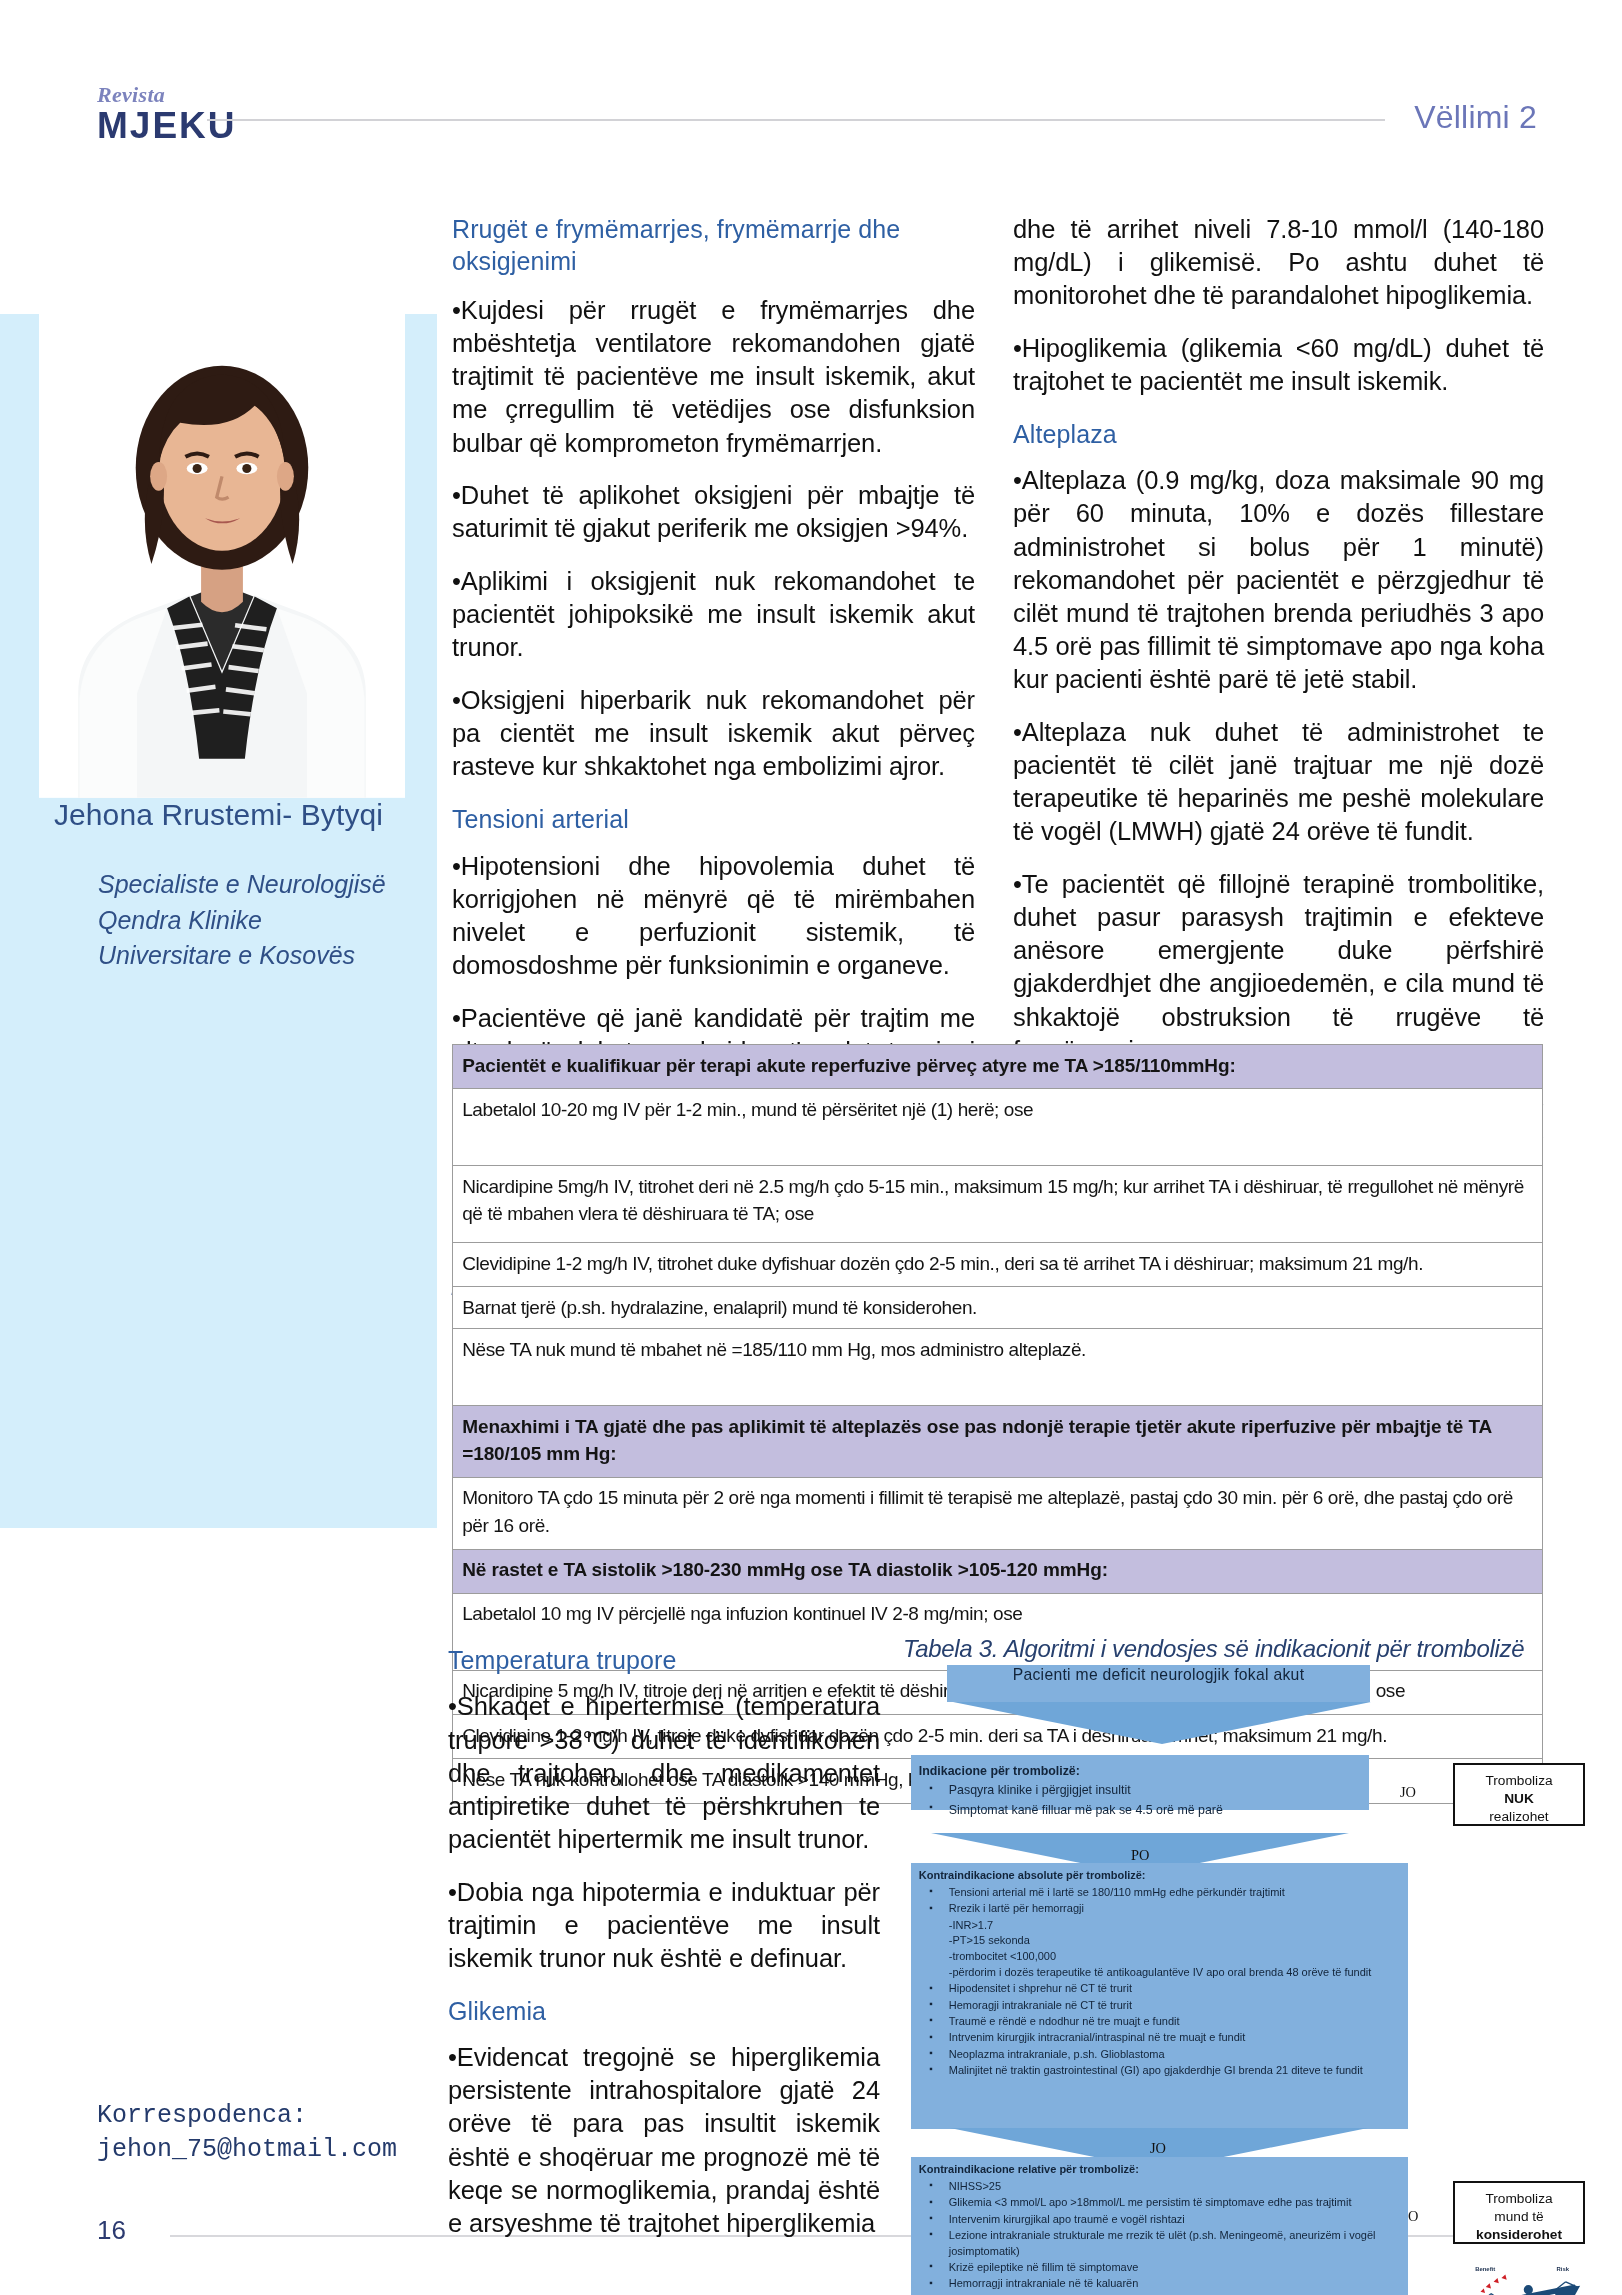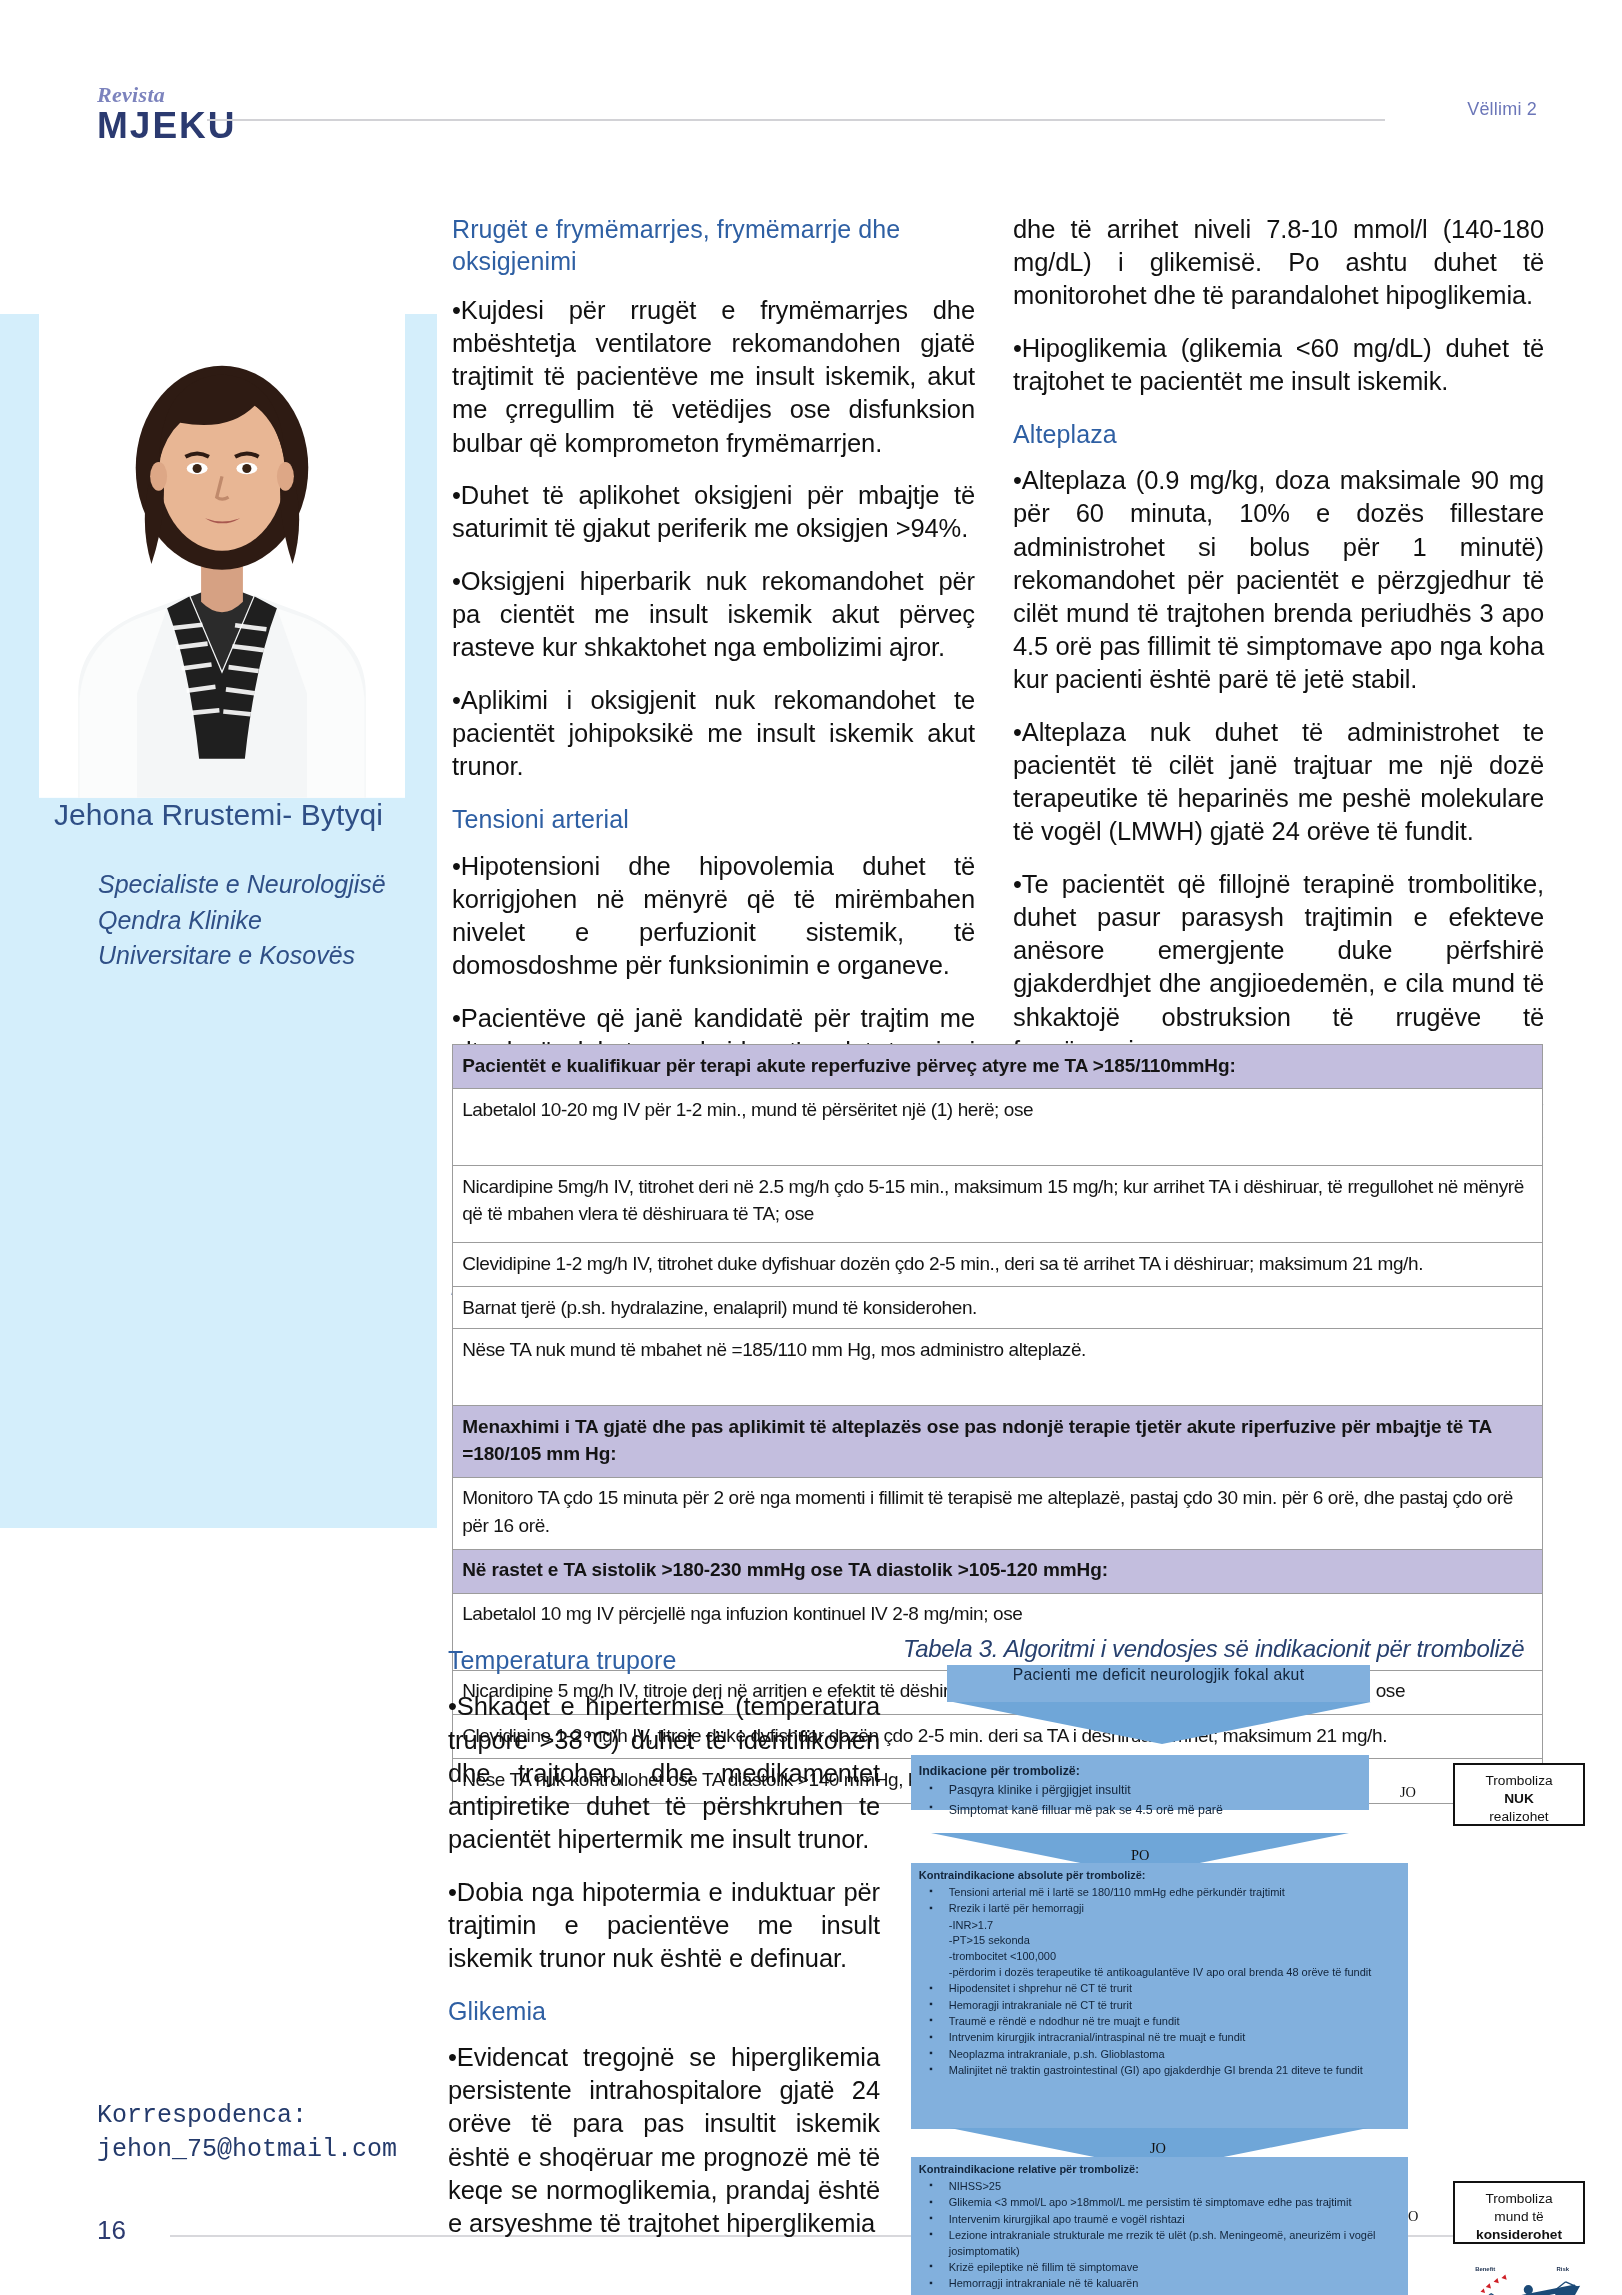--- a/index.html
+++ b/index.html
@@ -25,21 +25,21 @@
     font-family:"Liberation Sans", sans-serif;
     font-weight:bold; font-size:37px; color:#2b3a70;
     letter-spacing:2px; line-height:1.05; margin-top:1.3px;
   }
   .header-rule {
     position:absolute; left:207px; top:119px; width:1178px; height:2px;
     background:#d2d2d6;
   }
   .volume {
     position:absolute; right:86px; top:99px;
-    font-size:18px; color:#6b76b8; letter-spacing:0.2px;
+    font-size:32px; color:#6b76b8; letter-spacing:0.2px;
   }
 
   
   .author-panel {
     position:absolute; left:0px; top:314px; width:437px; height:1214px;
     background:#d4eefb;
   }
   .author-photo {
     position:absolute; left:39px; top:-13px; width:366px; height:497px;
     overflow:hidden;
@@ -243,22 +243,22 @@
     <div>Korrespodenca:</div>
     <div>jehon_75@hotmail.com</div>
   </div>
   <div class="page-number">16</div>
   <div class="footer-rule"></div>
 
   <div class="col col-mid">
     <h3 class="sec">Rrugët e frymëmarrjes, frymëmarrje dhe oksigjenimi</h3>
     <p class="body">•Kujdesi për rrugët e frymëmarrjes dhe mbështetja ventilatore rekomandohen gjatë trajtimit të pacientëve me insult iskemik, akut me çrregullim të vetëdijes ose disfunksion bulbar që komprometon frymëmarrjen.</p>
     <p class="body">•Duhet të aplikohet oksigjeni për mbajtje të saturimit të gjakut periferik me oksigjen &gt;94%.</p>
+    <p class="body">•Aplikimi i oksigjenit nuk rekomandohet te pacientët johipoksikë me insult iskemik akut trunor.</p>
     <p class="body">•Oksigjeni hiperbarik nuk rekomandohet për pa cientët me insult iskemik akut përveç rasteve kur shkaktohet nga embolizimi ajror.</p>
-    <p class="body">•Aplikimi i oksigjenit nuk rekomandohet te pacientët johipoksikë me insult iskemik akut trunor.</p>
     <h3 class="sec tight">Tensioni arterial</h3>
     <p class="body">•Hipotensioni dhe hipovolemia duhet të korrigjohen në mënyrë që të mirëmbahen nivelet e perfuzionit sistemik, të domosdoshme për funksionimin e organeve.</p>
     <p class="body lastp">•Pacientëve që janë kandidatë për trajtim me alteplazë duhet me kujdes t'u ulet tensioni arterial ashtu që tensioni sistolik të jetë &lt;185mmHg dhe ai diastolik &lt;110mmHg para se të fillohet terapia trombolitike intravenoze (Tabela 2).</p>
     <p class="caption">Tabela 2. Mundësitë e trajtimit të hipertensionit arterial te pacientët me insult iskemik akut që janë kandidatë për terapi akute riperfuzive.</p>
   </div>
 
   <div class="col col-right">
     <p class="body">dhe të arrihet niveli 7.8-10 mmol/l (140-180 mg/dL) i glikemisë. Po ashtu duhet të monitorohet dhe të parandalohet hipoglikemia.</p>
     <p class="body">•Hipoglikemia (glikemia &lt;60 mg/dL) duhet të trajtohet te pacientët me insult iskemik.</p>
     <h3 class="sec tight">Alteplaza</h3>

